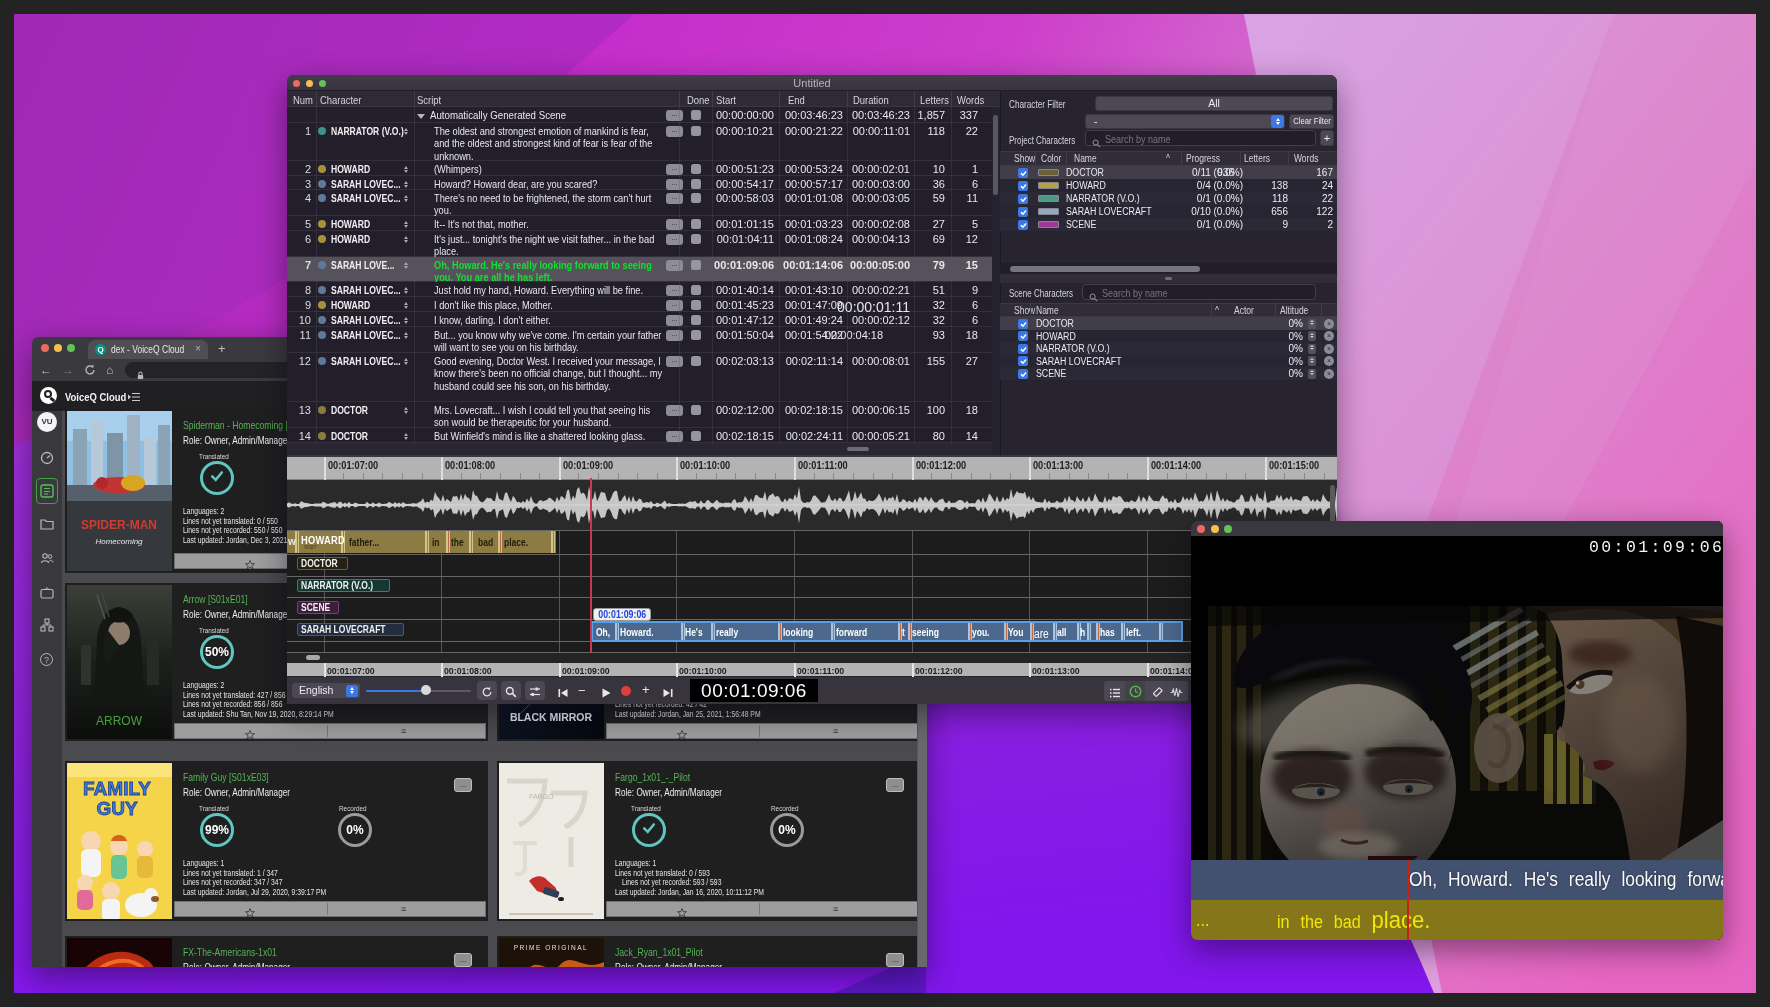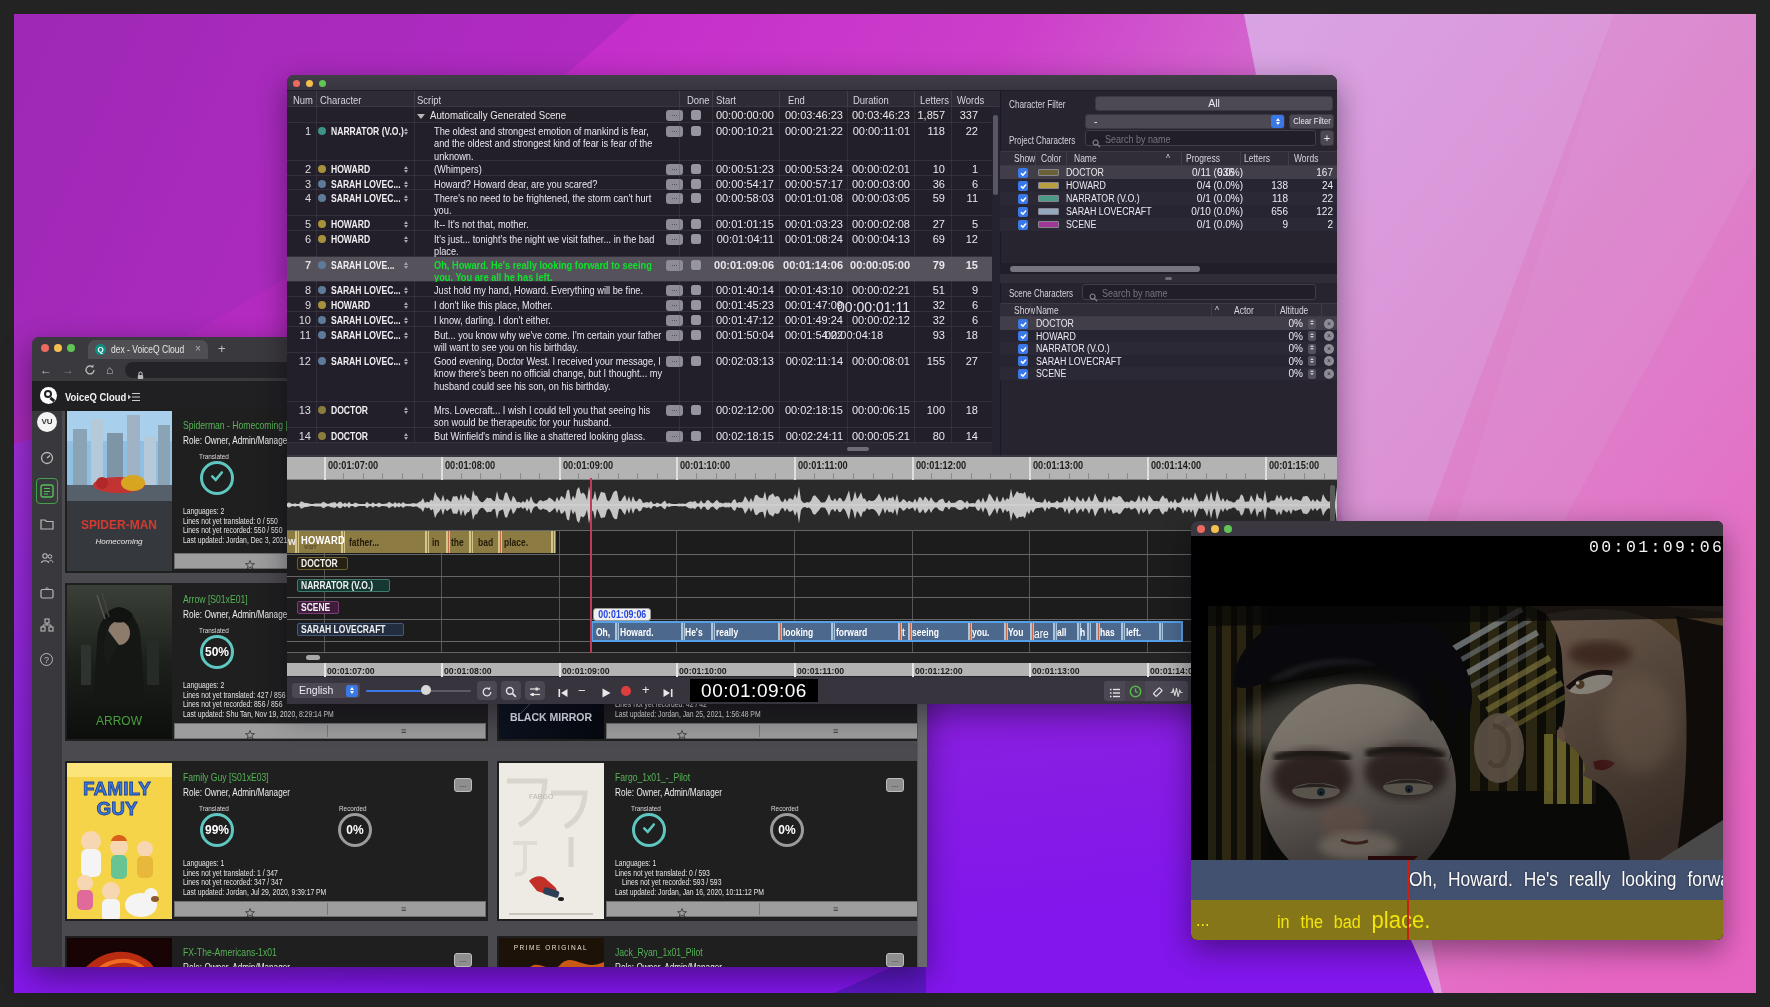--- a/index.html
+++ b/index.html
@@ -319,20 +319,21 @@
       <div class="abs" style="left:389px;top:17px;width:18px;height:14px;background:#8e8e8e;border:1px solid #bdbdbd;border-radius:3px;color:#222;font-size:8px;text-align:center;line-height:11px;">...</div>
     </div>
     <div class="abs" style="left:885px;top:74px;width:10px;height:556px;background:#69696d;border-left:1px solid #55555a;"></div>
     <div class="abs" style="left:886.5px;top:78px;width:7px;height:250px;background:#8c8c90;border-radius:3px;"></div>
   </div>
 <div class="win" id="main" style="left:287px;top:75px;width:1050px;height:629px;background:#211e29;overflow:hidden;border-radius:7px 7px 0 0;">
     <div class="abs" style="left:0;top:0;width:1050px;height:16px;background:linear-gradient(#413e48,#373440);border-bottom:1px solid #201d26;"></div>
     <div class="tl" style="left:6px;top:5px;width:7px;height:7px;background:#ec6a5e;"></div>
     <div class="tl" style="left:19px;top:5px;width:7px;height:7px;background:#f5bf4f;"></div>
     <div class="tl" style="left:32px;top:5px;width:7px;height:7px;background:#61c454;"></div>
+    <div class="abs" style="left:0;top:2px;width:1050px;text-align:center;font-size:11px;color:#b6b4ba;">Untitled</div>
     <div class="abs" style="left:0;top:16px;width:713px;height:16px;background:#2e2b36;border-bottom:1px solid #3a3741;"></div>
     <div class="abs" style="left:6px;top:19px;font-size:10.5px;color:#d6d4da;"><span class="sx" style="transform:scaleX(0.9);">Num</span></div>
     <div class="abs" style="left:33px;top:19px;font-size:10.5px;color:#d6d4da;"><span class="sx" style="transform:scaleX(0.9);">Character</span></div>
     <div class="abs" style="left:130px;top:19px;font-size:10.5px;color:#d6d4da;"><span class="sx" style="transform:scaleX(0.9);">Script</span></div>
     <div class="abs" style="left:400px;top:19px;font-size:10.5px;color:#d6d4da;"><span class="sx" style="transform:scaleX(0.9);">Done</span></div>
     <div class="abs" style="left:429px;top:19px;font-size:10.5px;color:#d6d4da;"><span class="sx" style="transform:scaleX(0.9);">Start</span></div>
     <div class="abs" style="left:501px;top:19px;font-size:10.5px;color:#d6d4da;"><span class="sx" style="transform:scaleX(0.9);">End</span></div>
     <div class="abs" style="left:566px;top:19px;font-size:10.5px;color:#d6d4da;"><span class="sx" style="transform:scaleX(0.9);">Duration</span></div>
     <div class="abs" style="left:633px;top:19px;font-size:10.5px;color:#d6d4da;"><span class="sx" style="transform:scaleX(0.9);">Letters</span></div>
     <div class="abs" style="left:670px;top:19px;font-size:10.5px;color:#d6d4da;"><span class="sx" style="transform:scaleX(0.9);">Words</span></div>

